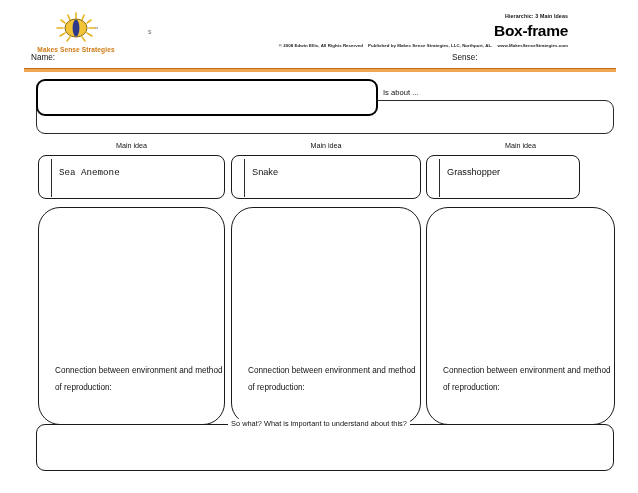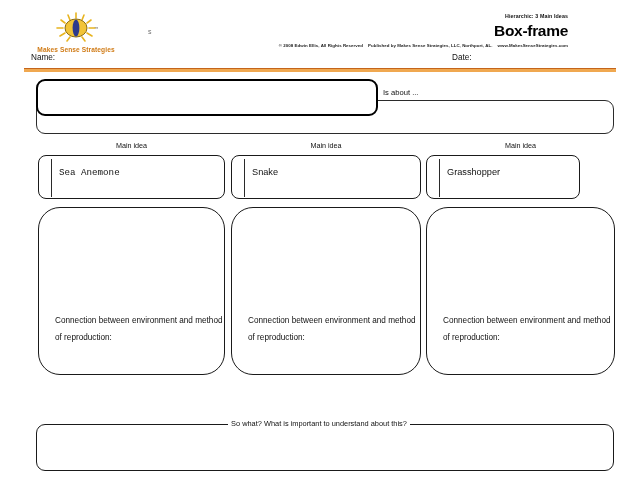--- a/index.html
+++ b/index.html
@@ -161,21 +161,21 @@
     position: absolute;
     left: 20px; top: 11px;
     font-size: 9.2px;
     color: #111;
   }
 
   
   .detail-box {
     position: absolute;
     top: 207px;
-    height: 168px;
+    height: 218px;
     border: 1.2px solid #1a1a1a;
     border-radius: 22px;
     background: #fff;
   }
   .detail-text {
     position: absolute;
     left: 16px;
     bottom: 28px;
     width: 176px;
     font-size: 8.2px;
@@ -235,21 +235,21 @@
   <div id="small-s">s</div>
 
   <div id="hierarchic-label">Hierarchic: 3 Main Ideas</div>
   <div id="sheet-title">Box-frame</div>
 
   <div id="copyright">
     <span>© 2008 Edwin Ellis, All Rights Reserved</span><span>Published by Makes Sense Strategies, LLC, Northport, AL.</span><span>www.MakesSenseStrategies.com</span>
   </div>
 
   <div id="name-label">Name:</div>
-  <div id="date-label">Date:</div>
+  <div id="date-label">Sense:</div>
 
   <div id="rule"></div>
 </div>
 
 <div id="isabout-box">
   <div style="padding:6px 10px;font-size:8.2px;"></div>
 </div>
 
 <div id="topic-box">
   <div style="padding:10px;font-size:9.2px;"></div>

